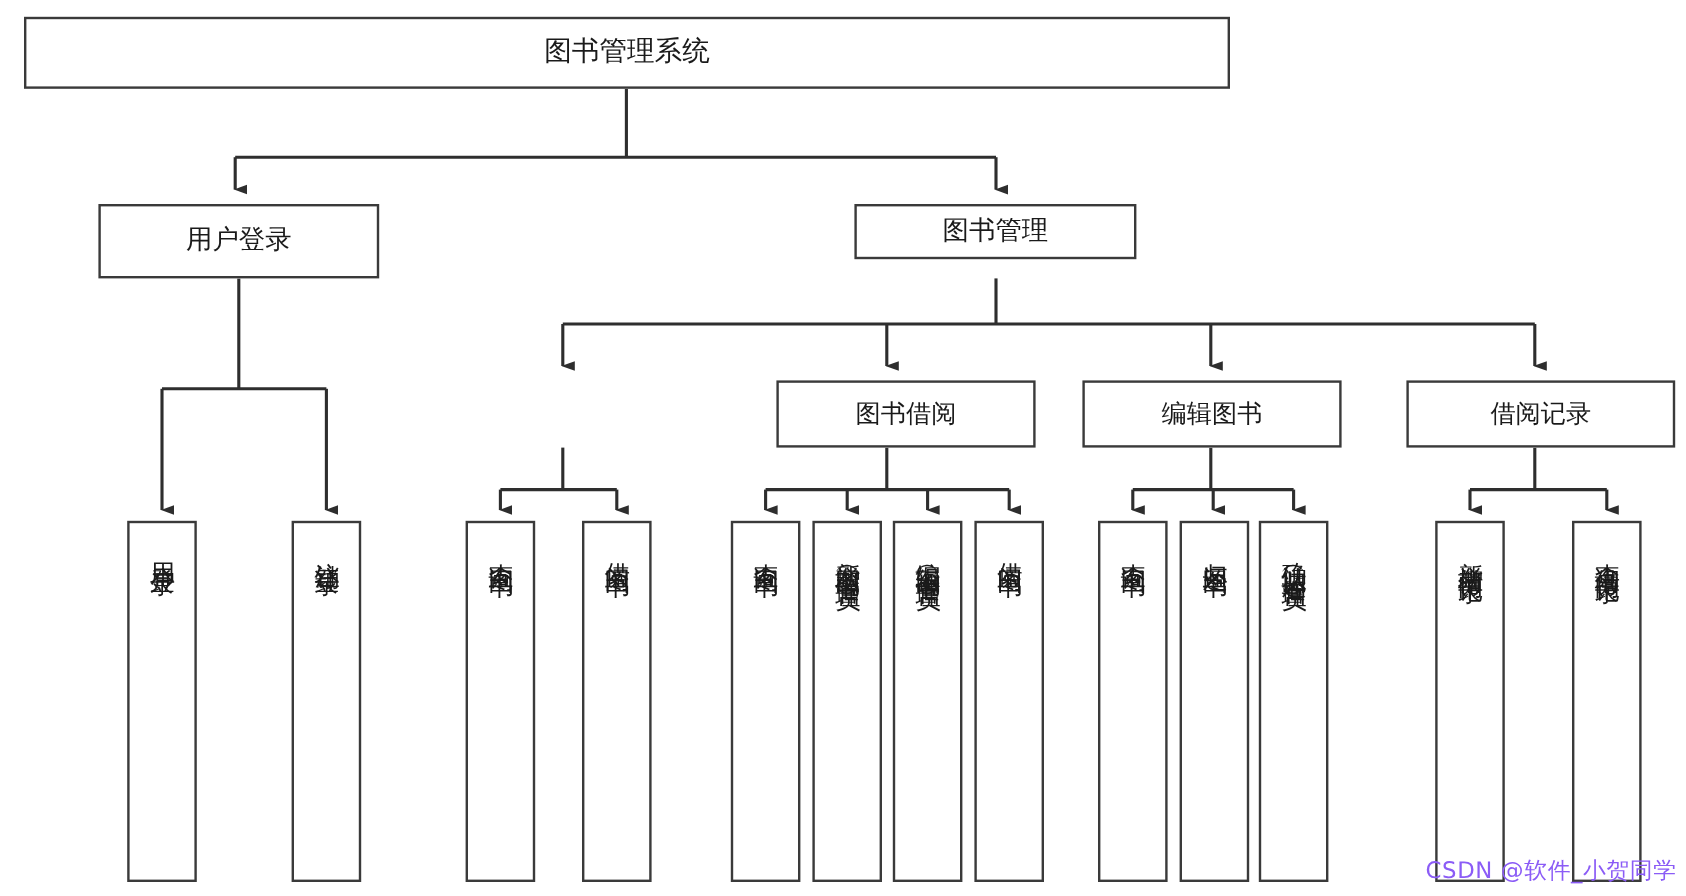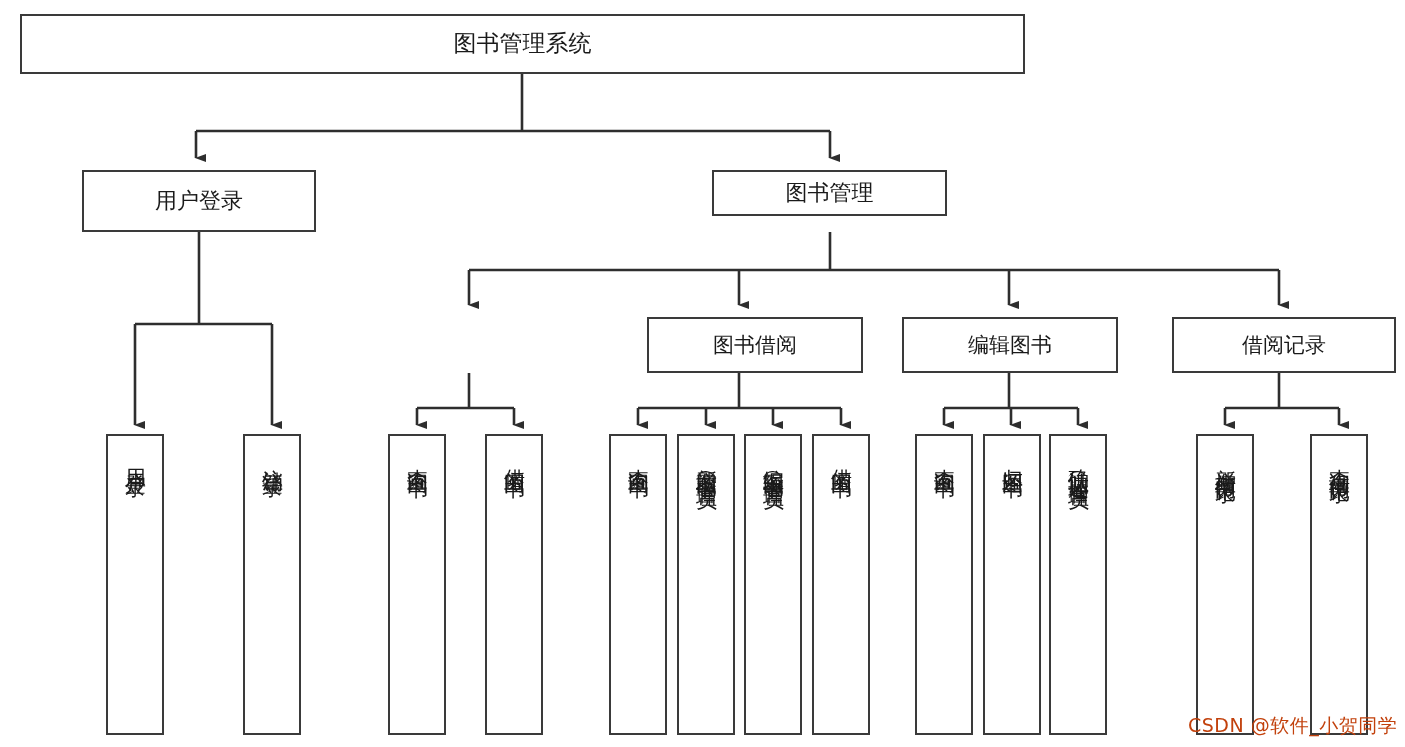--- a/index.html
+++ b/index.html
@@ -52,21 +52,21 @@
     letter-spacing: 3px;
     line-height: 1;
   }
   .leaf {
     align-items: flex-start;
     justify-content: center;
     padding-top: 16px;
   }
   .watermark {
     position: absolute;
-    color: #c2410c;
+    color: #8b5cf6;
     font-size: 19px;
     white-space: nowrap;
     pointer-events: none;
     letter-spacing: 0.5px;
   }
 </style>
 </head>
 <body>
 
 <div id="diagram-root">

